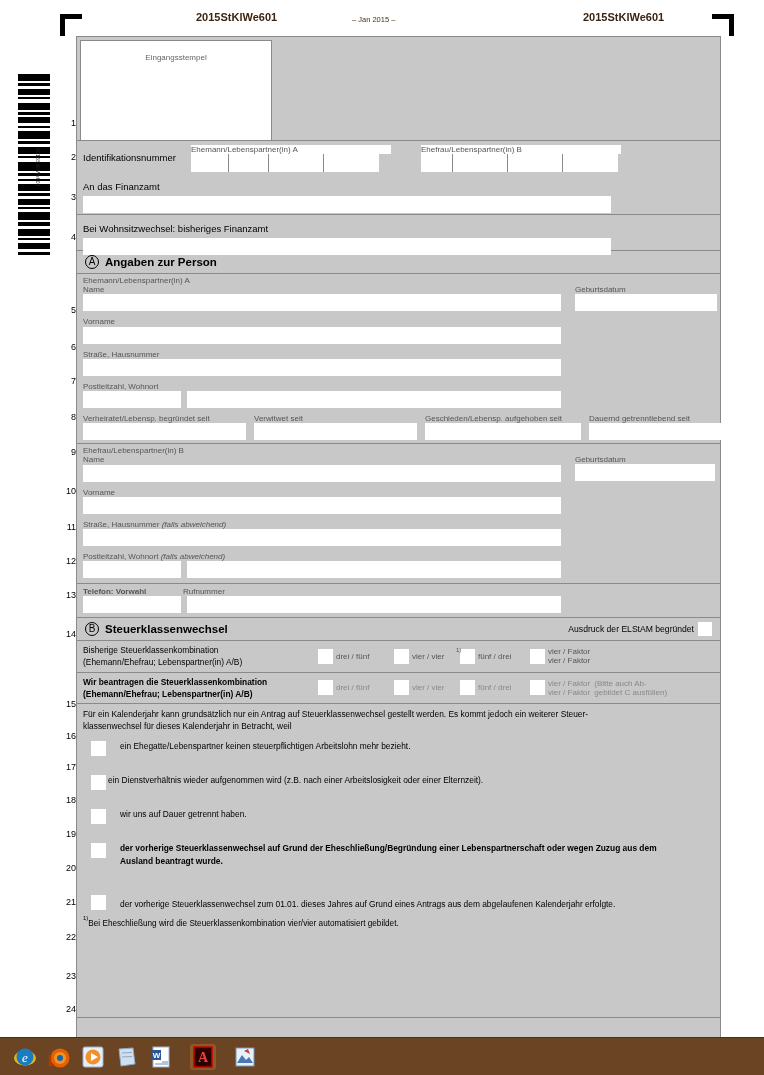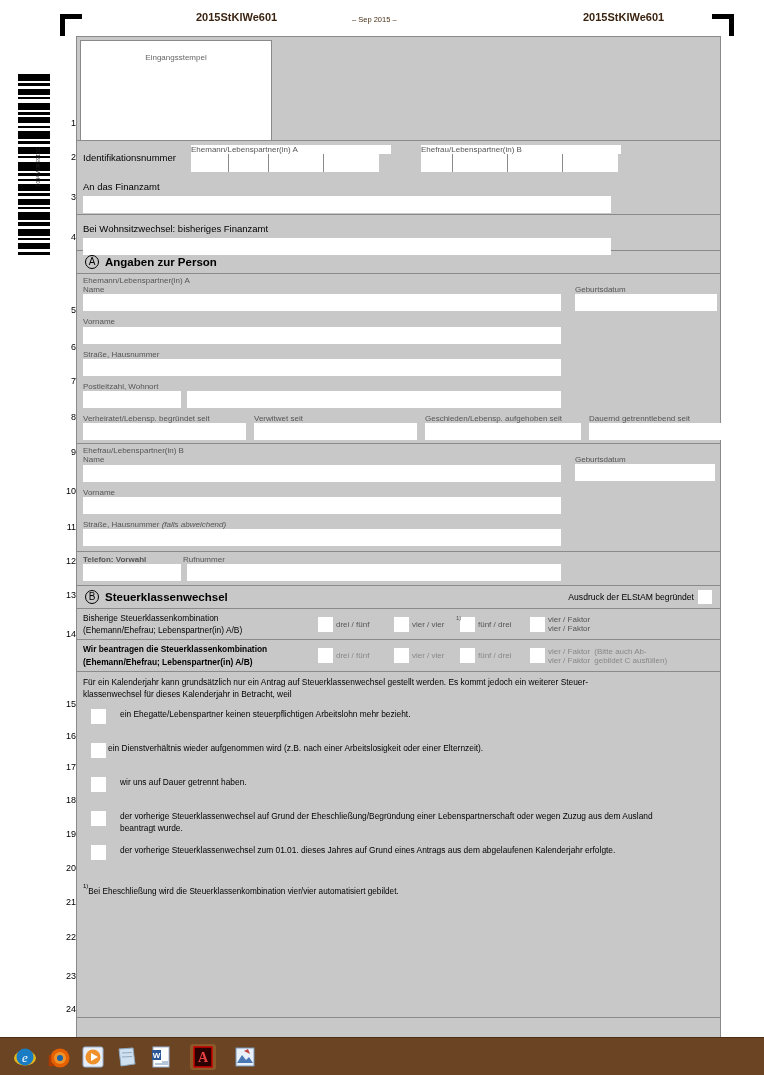--- a/index.html
+++ b/index.html
@@ -345,20 +345,30 @@
       </div>
 
       <div style="margin-top:6px;width:480px;">
         <span class="lbl">
           <span>Straße, Hausnummer</span>
           <i>(falls abweichend)</i>
         </span>
         <span class="inp" style="width:478px;height:17px;"></span>
       </div>
 
+      <div style="margin-top:6px;width:480px;">
+        <span class="lbl">
+          <span>Postleitzahl, Wohnort</span>
+          <i>(falls abweichend)</i>
+        </span>
+        <div style="display:flex;gap:6px;">
+          <span class="inp" style="width:98px;height:17px;"></span>
+          <span class="inp" style="width:374px;height:17px;"></span>
+        </div>
+      </div>
       <div style="height:5px;"></div>
     </div>
 
     <div style="border-bottom:1px solid #8a8a8a;"></div>
 
     <div class="band" style="padding:3px 6px 4px 6px;">
       <div style="display:flex;">
         <span class="lbl" style="width:100px;font-weight:bold;">Telefon: Vorwahl</span>
         <span class="lbl">Rufnummer</span>
       </div>
@@ -451,39 +461,39 @@
         <span class="body-txt" style="margin-left:14px;width:560px;">ein Ehegatte/Lebenspartner keinen steuerpflichtigen Arbeitslohn mehr bezieht.</span>
       </div>
       <div style="display:flex;align-items:flex-start;height:34px;">
         <span class="chk" style="margin-left:8px;margin-top:1px;"></span>
         <span class="body-txt" style="margin-left:2px;width:560px;">ein Dienstverhältnis wieder aufgenommen wird (z.B. nach einer Arbeitslosigkeit oder einer Elternzeit).</span>
       </div>
       <div style="display:flex;align-items:flex-start;height:34px;">
         <span class="chk" style="margin-left:8px;margin-top:1px;"></span>
         <span class="body-txt" style="margin-left:14px;width:560px;">wir uns auf Dauer getrennt haben.</span>
       </div>
-      <div style="display:flex;align-items:flex-start;height:34px;">
+      <div style="display:flex;align-items:flex-start;height:34px;font-weight:bold;">
         <span class="chk" style="margin-left:8px;margin-top:1px;"></span>
         <span class="body-txt" style="margin-left:14px;width:560px;">der vorherige Steuerklassenwechsel auf Grund der Eheschließung/Begründung einer Lebenspartnerschaft oder wegen Zuzug aus dem Ausland beantragt wurde.</span>
       </div>
-      <div style="display:flex;align-items:flex-start;height:34px;">
+      <div style="display:flex;align-items:flex-end;height:34px;">
         <span class="chk" style="margin-left:8px;margin-top:1px;"></span>
         <span class="body-txt" style="margin-left:14px;width:560px;">der vorherige Steuerklassenwechsel zum 01.01. dieses Jahres auf Grund eines Antrags aus dem abgelaufenen Kalenderjahr erfolgte.</span>
       </div>
     </div>
 
     <div style="padding:2px 6px 0 6px;">
       <sup class="note-txt" style="font-size:6px;">1)</sup><span class="note-txt">Bei Eheschließung wird die Steuerklassenkombination vier/vier automatisiert gebildet.</span>
     </div>
 
     <div id="footbar"></div>
   </div>
 
   <div class="page-foot-left" style="z-index:5;">2015StKlWe601</div>
-  <div class="page-foot-center" style="z-index:5;">– Sep 2015 –</div>
+  <div class="page-foot-center" style="z-index:5;">– Jan 2015 –</div>
   <div class="page-foot-right" style="z-index:5;">2015StKlWe601</div>
 
   <div id="taskbar">
     <div class="tb-icon" style="margin-left:12px;display:flex;align-items:center;justify-content:center;">
       <svg width="24" height="24" viewBox="0 0 24 24">
         <ellipse cx="12" cy="13" rx="11" ry="7.5" fill="#f0c419" opacity="0.9"></ellipse>
         <circle cx="12" cy="12" r="8.5" fill="#1a7dc4"></circle>
         <text x="12" y="17" font-size="13" font-family="Liberation Serif, serif" fill="#fff" text-anchor="middle" font-style="italic">e</text>
       </svg>
     </div>

